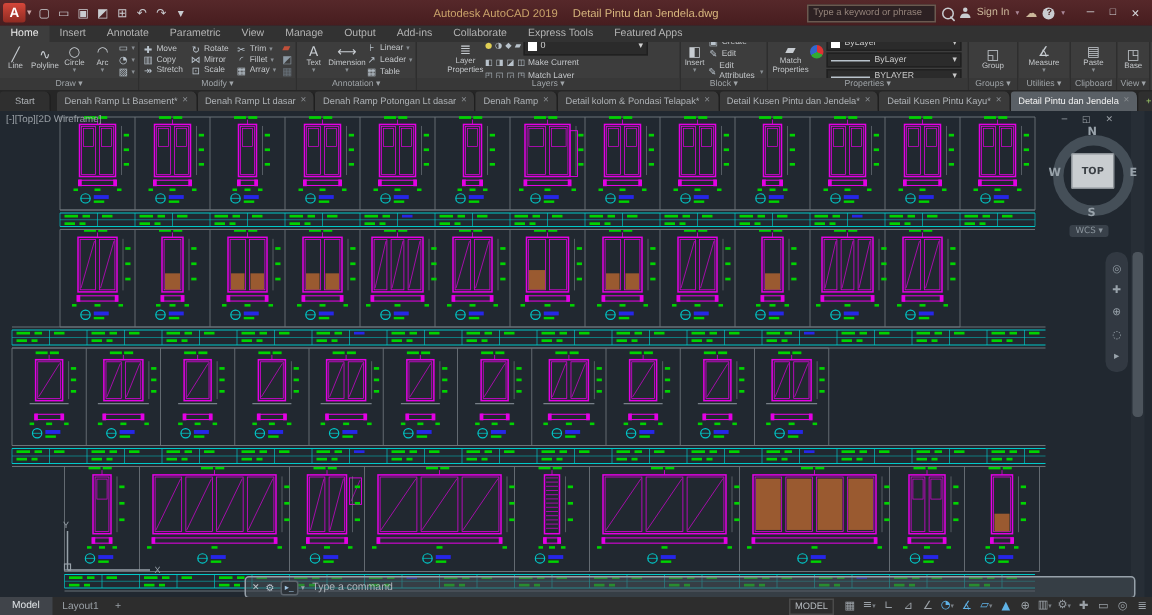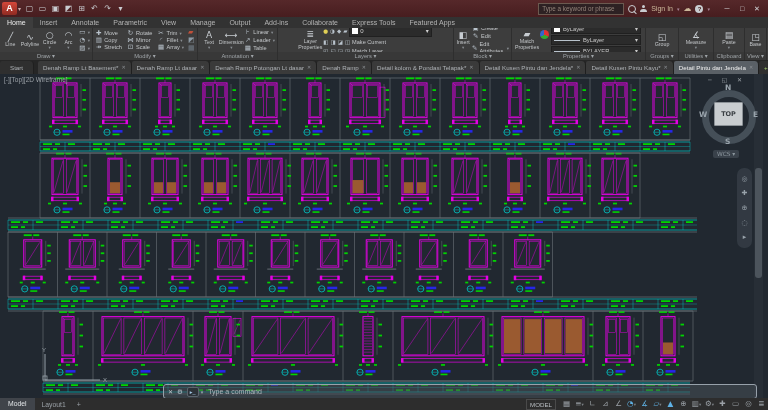--- a/index.html
+++ b/index.html
@@ -124,20 +124,23 @@
     <div class="qat">
         <span class="g">▢</span>
         <span class="g">▭</span>
         <span class="g">▣</span>
         <span class="g">◩</span>
         <span class="g">⊞</span>
         <span class="g">↶</span>
         <span class="g">↷</span>
         <span class="g">▾</span>
       </div>
+    <div class="title-text">
+      <span>Autodesk AutoCAD 2019</span><span class="doc">Detail Pintu dan Jendela.dwg</span>
+    </div>
     <div class="infocenter">
       <div class="searchbox">Type a keyword or phrase</div>
       <span class="mag"></span>
       <span class="person-icon">
           <span class="p-head"></span>
           <span class="p-body"></span>
         </span>
       <span>Sign In</span>
       <span class="car g">▾</span>
       <span class="g" style="font-size:8px">☁</span>

